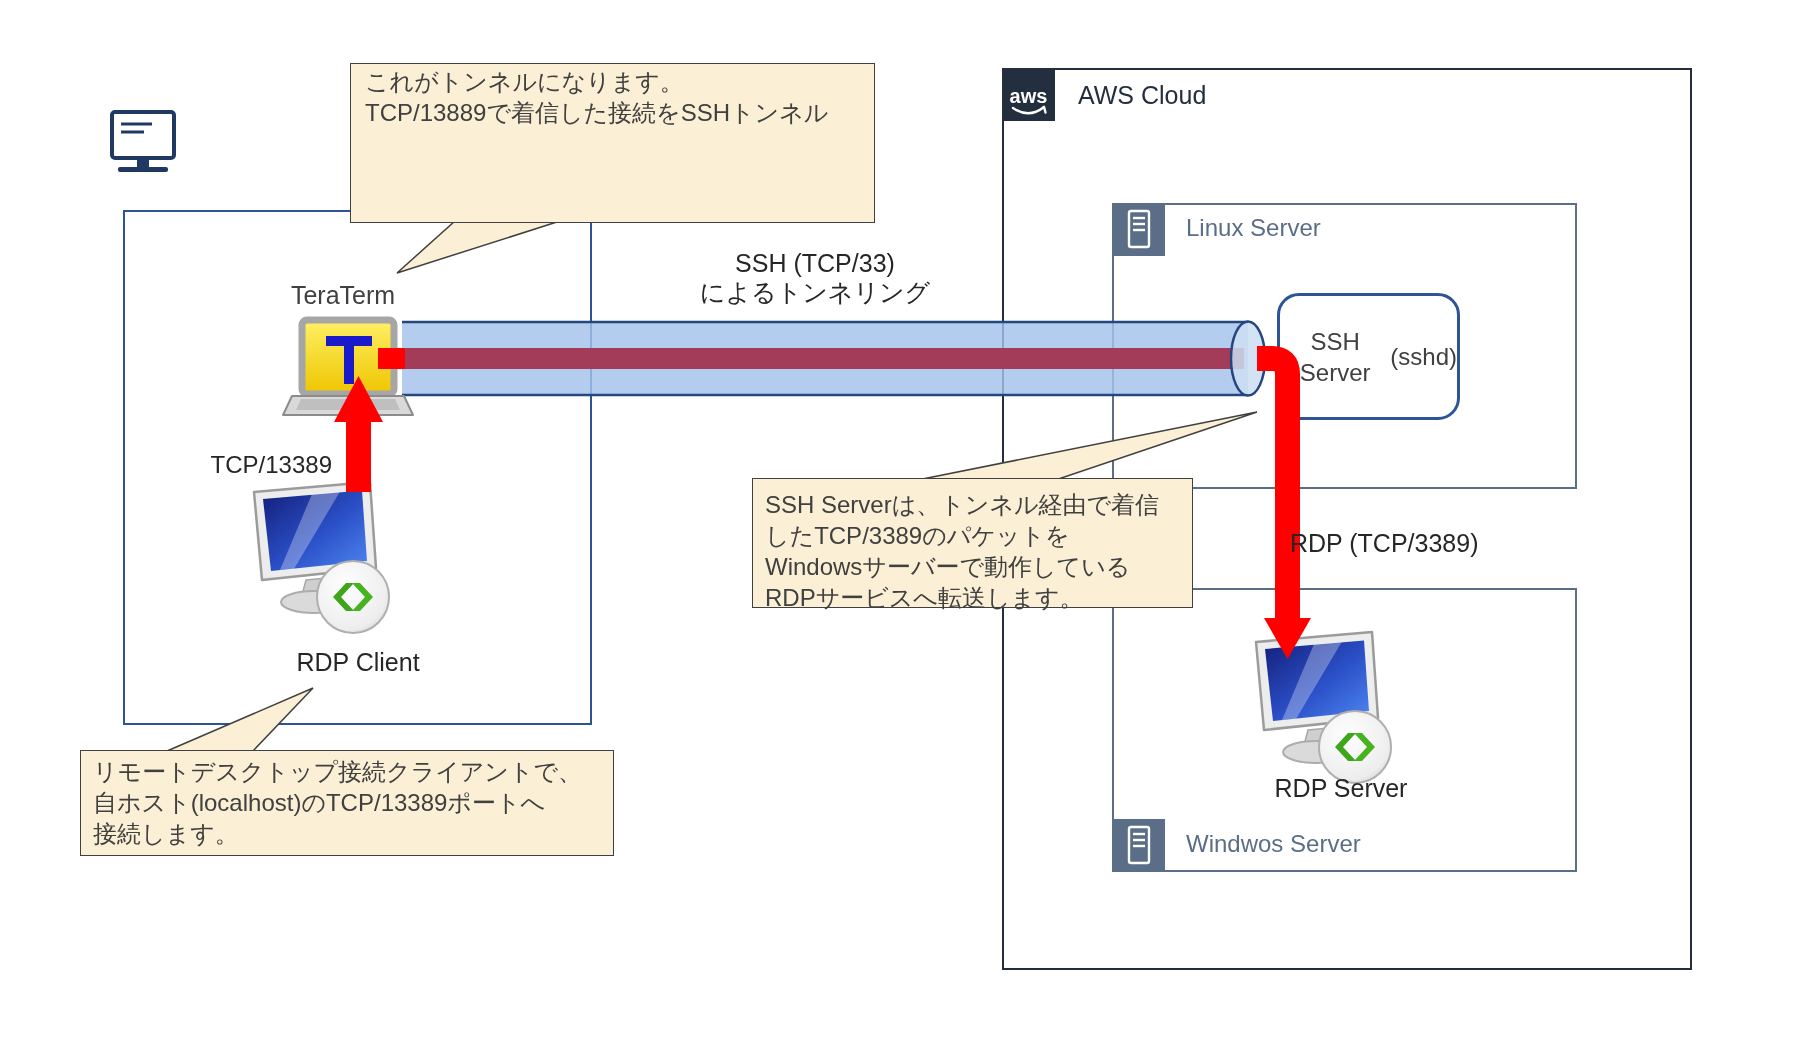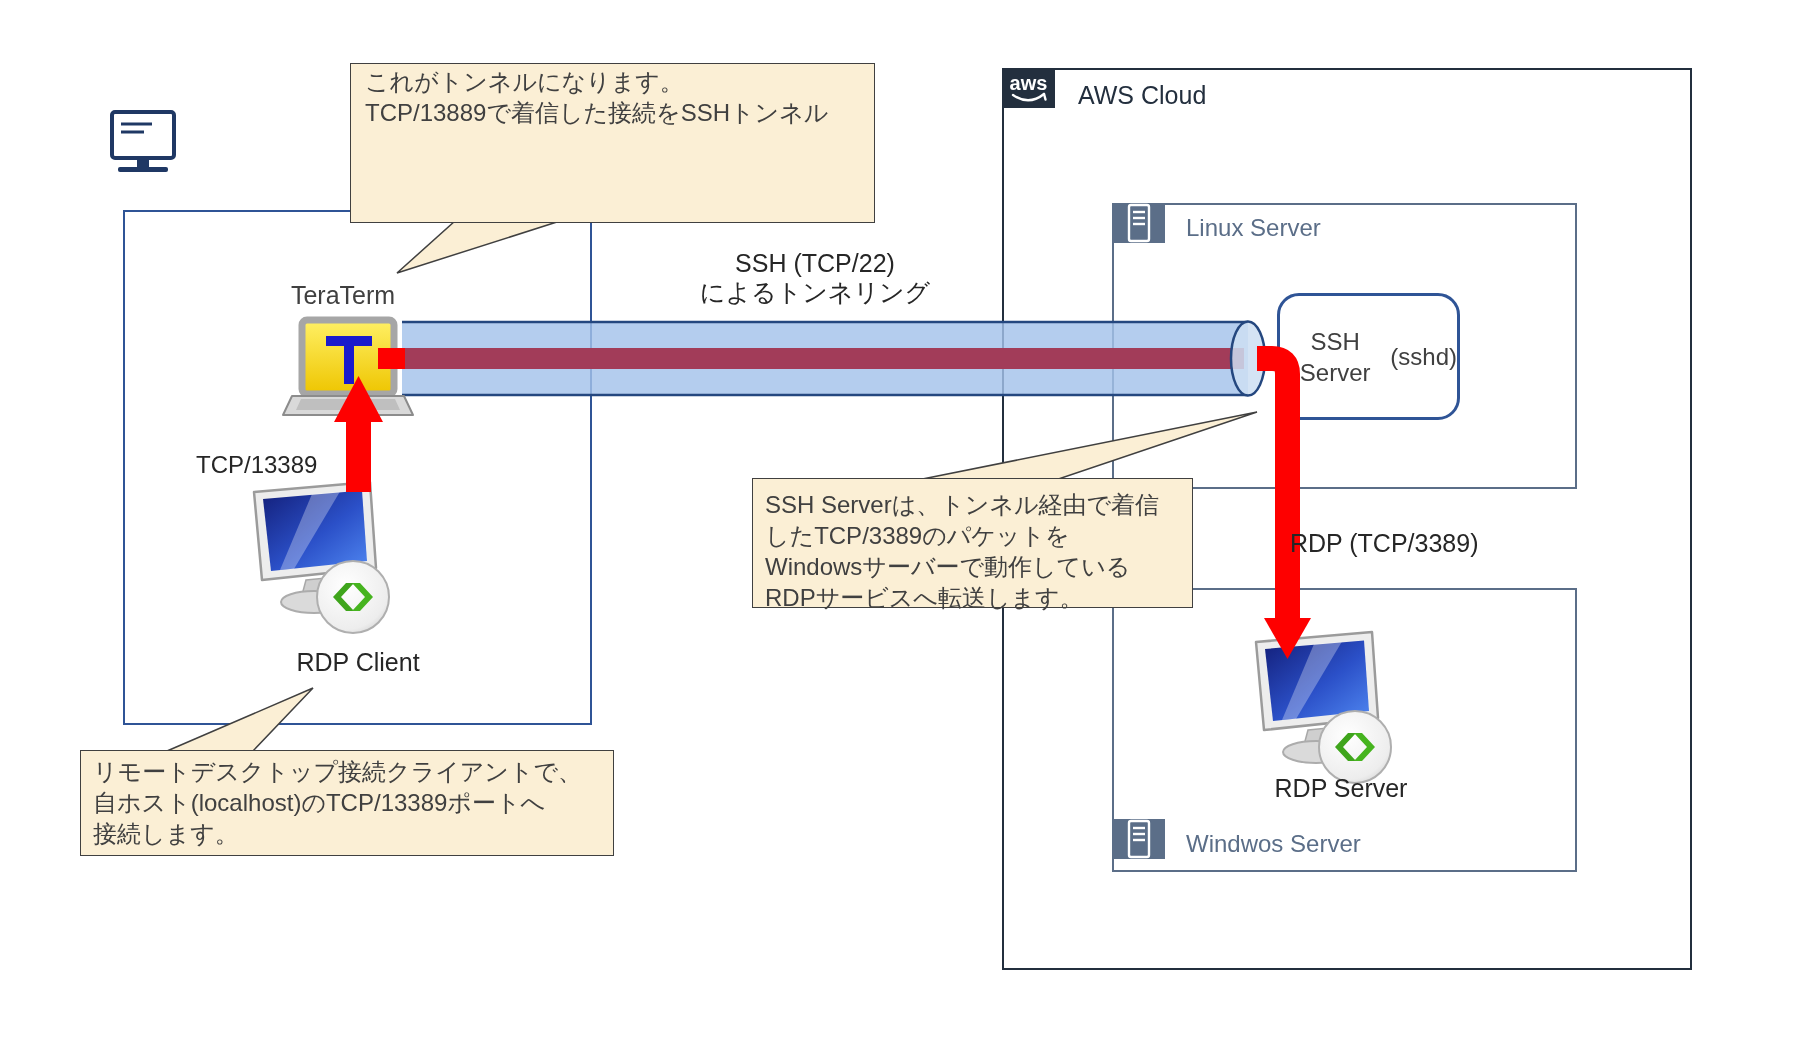--- a/index.html
+++ b/index.html
@@ -8,35 +8,35 @@
   
   .frame{position:absolute;background:transparent;box-sizing:border-box;z-index:1;}
   .client-frame{border:2.5px solid #2F5496;}
   .aws-frame{border:2.5px solid #232F3E;}
   .srv-frame{border:2px solid #5B6E88;}
   .ssh-frame{border:3px solid #2F5496;border-radius:22px;background:#fff;z-index:1;
              display:flex;flex-direction:row;align-items:center;justify-content:center;}
   
   #shapes{position:absolute;left:0;top:0;z-index:2;pointer-events:none;}
   
-  .icon-sq{position:absolute;width:53px;height:40px;z-index:3;display:flex;
-           align-items:center;justify-content:flex-start;}
+  .icon-sq{position:absolute;width:53px;height:53px;z-index:3;display:flex;
+           align-items:center;justify-content:flex-end;}
   .srv-sq{background:#5B6E88;}
   .aws-sq{background:#232F3E;flex-direction:column;}
   .aws-sq .aws-word{color:#fff;font-weight:bold;font-size:20px;line-height:18px;margin-top:6px;}
   
   .callout{position:absolute;background:#FBEFD5;border:1.5px solid #404040;box-sizing:border-box;
            z-index:4;color:#404040;font-size:24px;line-height:31px;white-space:nowrap;}
   .callout div{height:31px;}
   
   .lbl{position:absolute;color:#262626;font-size:24px;z-index:4;white-space:nowrap;}
   .lbl-blue{color:#5B6E88;}
   .lbl-navy{color:#232F3E;font-size:25px;}
   .center{text-align:center;}
-  .right{}
+  .right{text-align:right;}
   .ssh-box-text{color:#404040;font-size:24px;line-height:31px;text-align:center;}
 </style>
 </head>
 <body>
 
 <div id="canvas">
 
   <div class="frame client-frame" style="left:123px;top:210px;width:469px;height:515px;"></div>
 
   <div class="frame aws-frame" style="left:1002px;top:68px;width:690px;height:902px;"></div>
@@ -176,17 +176,17 @@
 
   <div class="lbl right" style="left:196px;top:451px;width:136px;">TCP/13389</div>
 
   <div class="lbl center" style="left:273px;top:648px;width:170px;font-size:25px;">RDP Client</div>
 
   <div class="lbl center" style="left:1256px;top:774px;width:170px;font-size:25px;">RDP Server</div>
 
   <div class="lbl" style="left:1290px;top:529px;font-size:25px;">RDP (TCP/3389)</div>
 
   <div class="lbl center" style="left:690px;top:249px;width:250px;font-size:25px;line-height:29px;">
-    <div>SSH (TCP/22)</div>
+    <div>SSH (TCP/33)</div>
     <div>によるトンネリング</div>
   </div>
 
 </div>
 
 </body></html>

